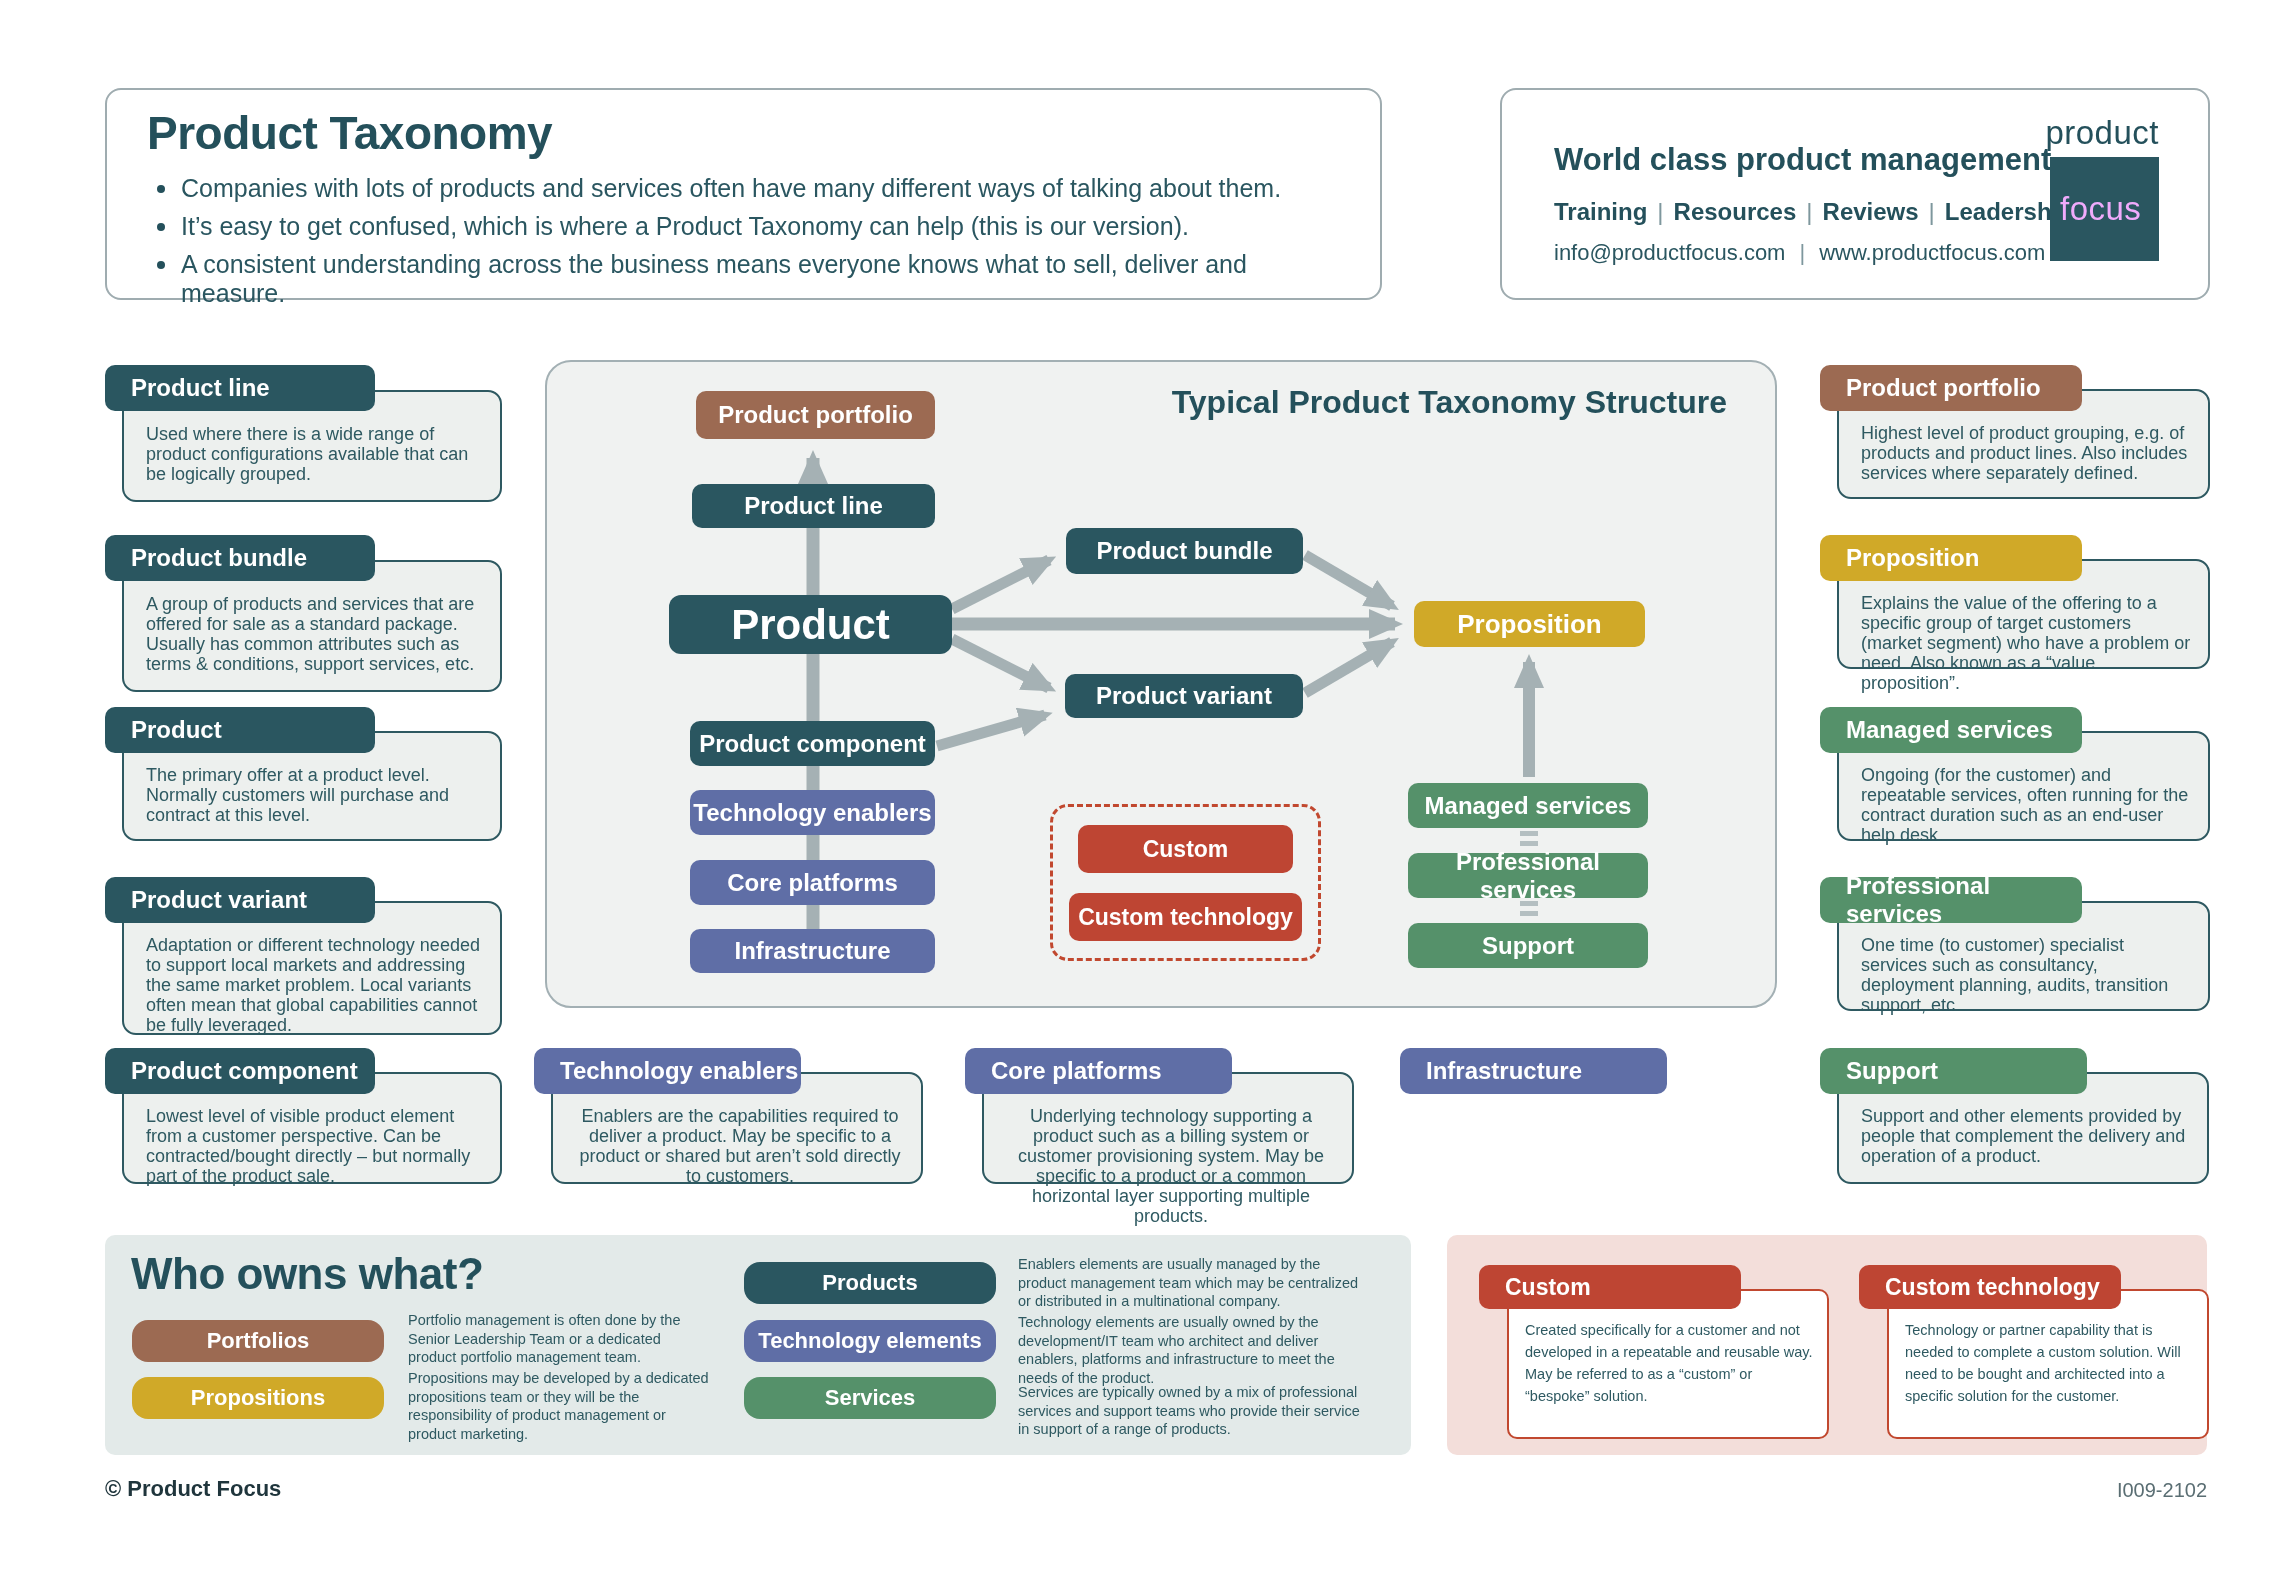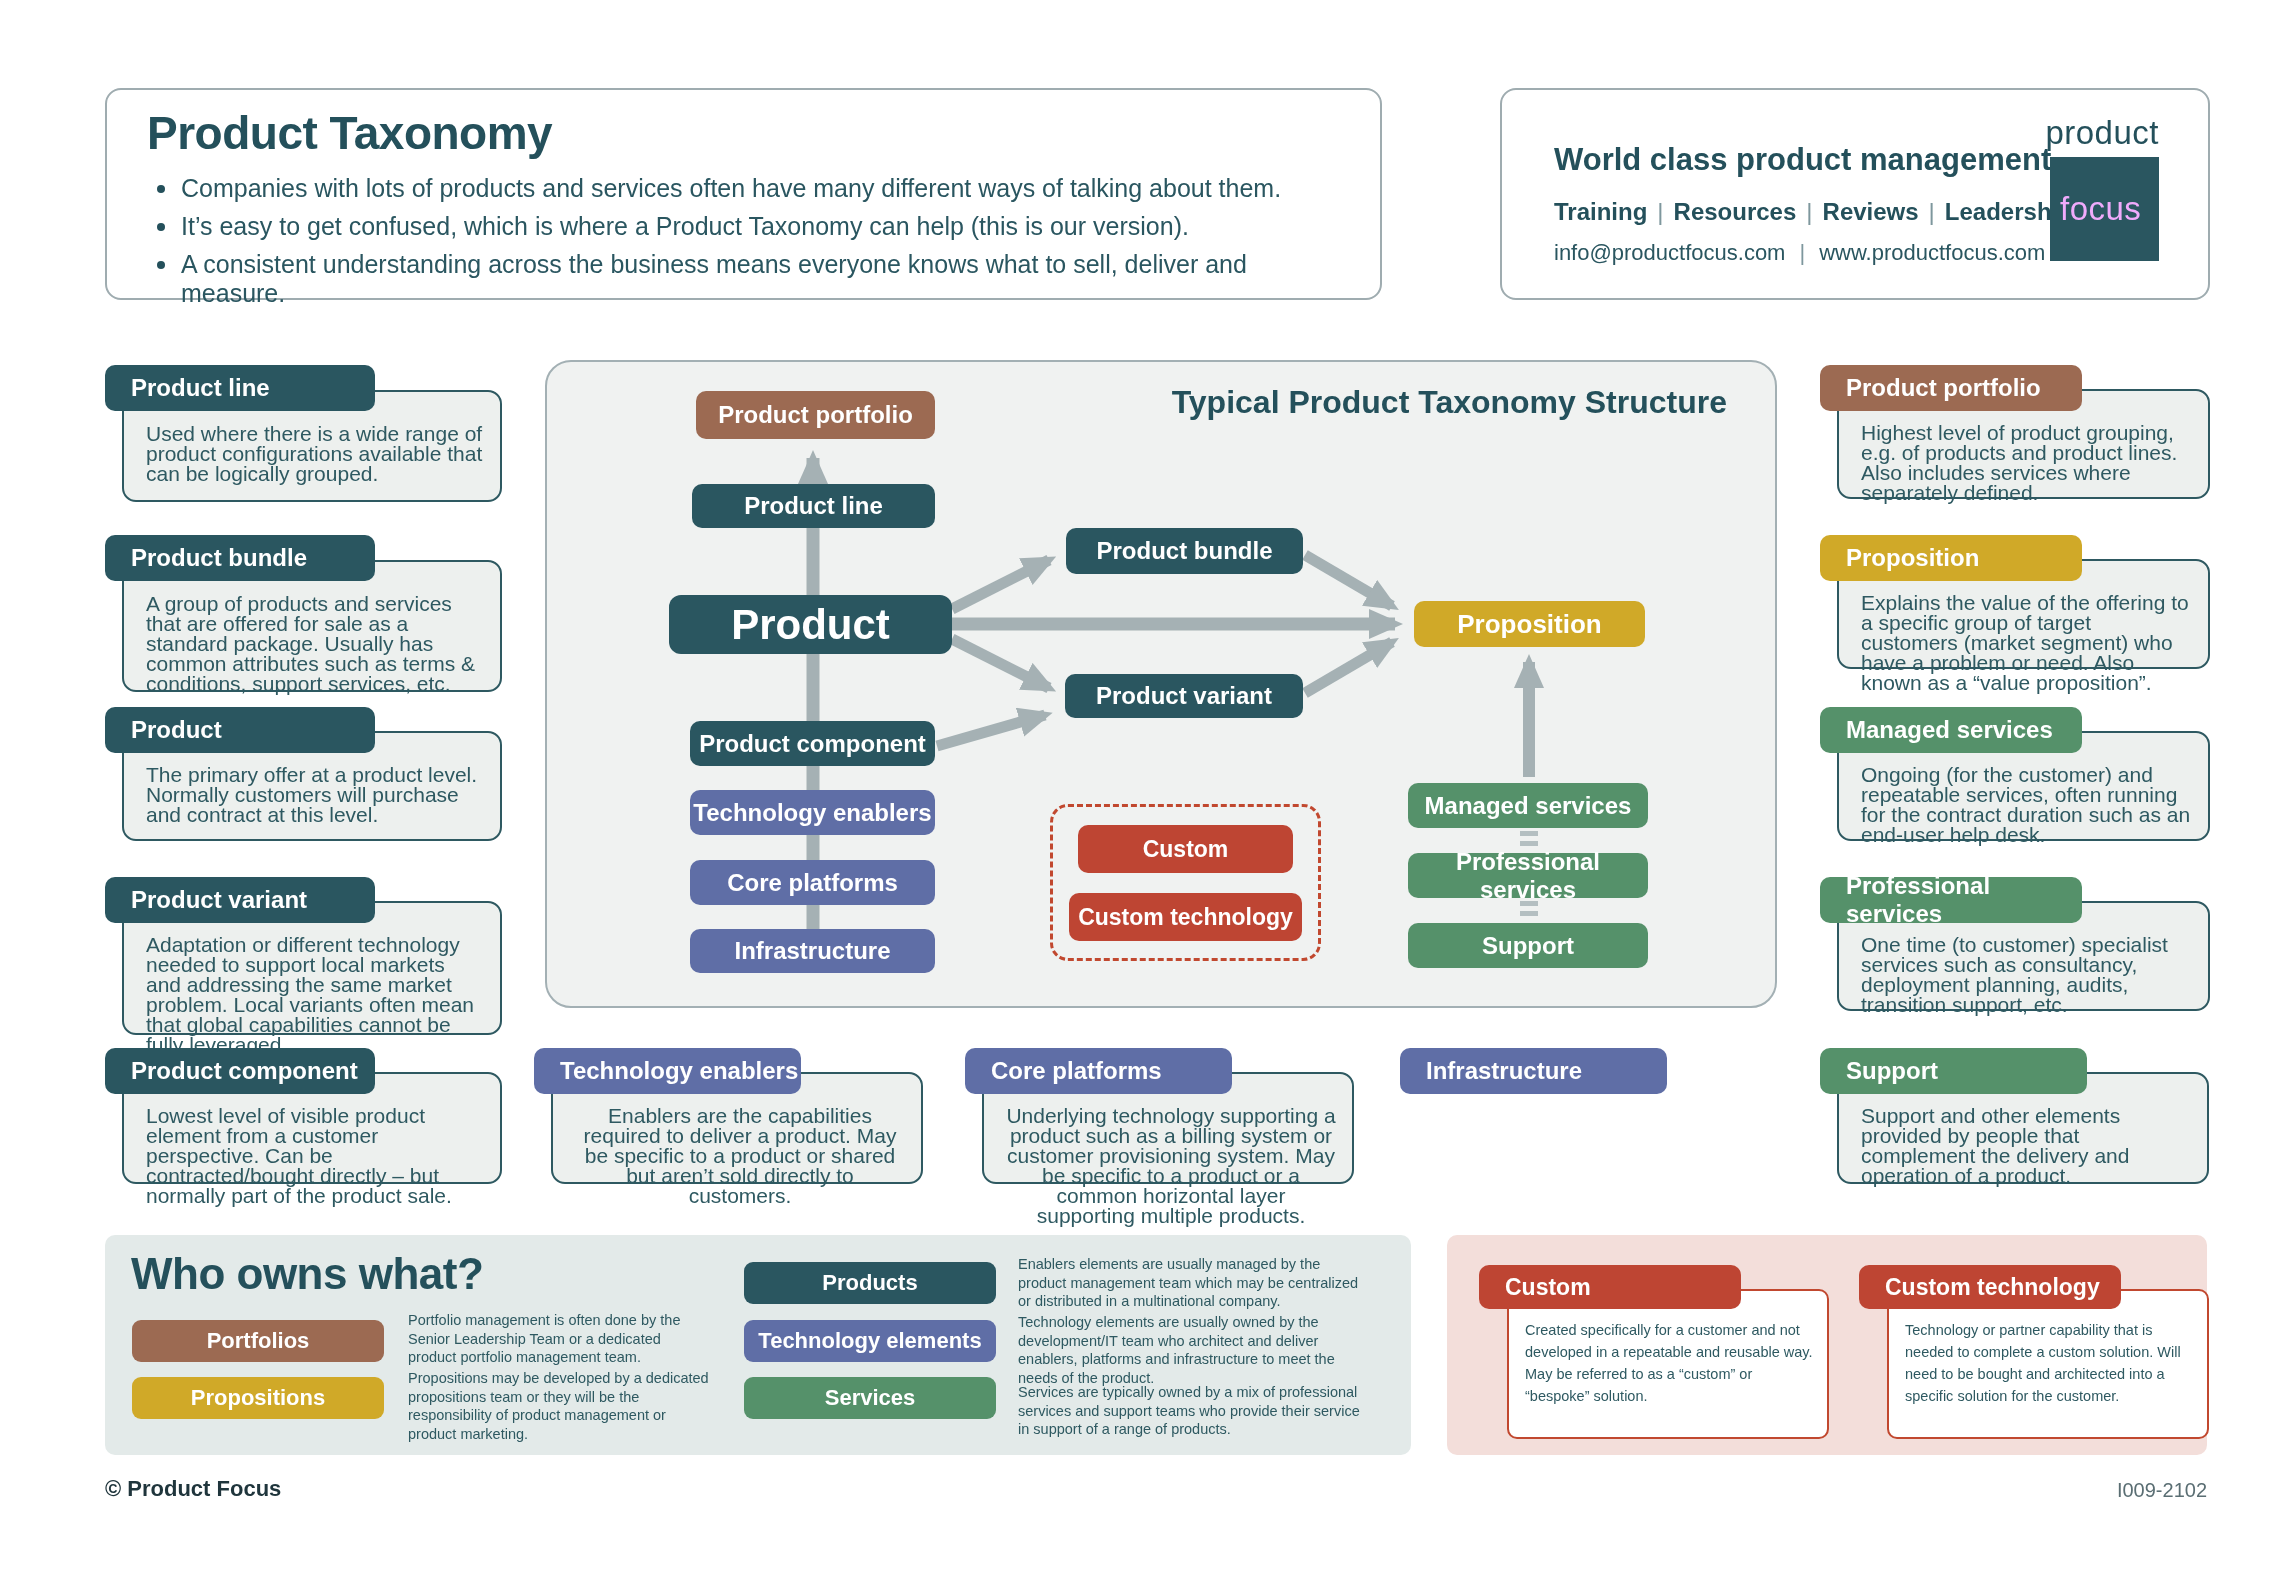--- a/index.html
+++ b/index.html
@@ -32,37 +32,37 @@
   .logo{position:absolute;right:49px;top:24px;width:116px;height:160px;}
   .logo-top{font-size:33px;color:#24505B;text-align:right;letter-spacing:0.5px;}
   .logo-square{margin-top:5px;margin-left:7px;width:109px;height:104px;background:#2A5660;
                display:flex;align-items:center;}
   .logo-square span{color:#f0abfc;font-size:33px;padding-left:10px;letter-spacing:0.5px;}
 
   
   .defpill{position:absolute;height:46px;border-radius:10px;color:#ffffff;font-weight:bold;
            font-size:24px;display:flex;align-items:center;padding-left:26px;box-sizing:border-box;z-index:3;}
   .defbody{position:absolute;background:#EDF0EE;border:2px solid;border-radius:14px;box-sizing:border-box;
-           padding:32px 16px 10px 22px;font-size:21px;line-height:20px;color:#2E5961;z-index:2;}
+           padding:32px 16px 10px 22px;font-size:18px;line-height:20px;color:#2E5961;z-index:2;}
 
   
   .diagram{left:545px;top:360px;width:1232px;height:648px;background:#F0F2F1;
            border:2px solid #A3B0B4;border-radius:26px;}
   .diagram-title{position:absolute;right:48px;top:22px;font-size:32px;font-weight:bold;color:#24505B;}
   .arrows{position:absolute;left:0;top:0;width:1232px;height:648px;z-index:1;}
   .node{position:absolute;display:flex;align-items:center;justify-content:center;color:#ffffff;
         font-weight:bold;font-size:24px;border-radius:10px;box-sizing:border-box;z-index:2;text-align:center;}
   .node-big{font-size:42px;border-radius:12px;}
   .custom-zone{position:absolute;border:3px dashed #C1482F;border-radius:18px;z-index:2;}
   .custom-zone .node{font-size:23px;}
 
   
   .who-box{left:105px;top:1235px;width:1306px;height:220px;background:#E3EAE9;border-radius:10px;}
   .who-box h2{position:absolute;left:26px;top:14px;margin:0;font-size:44px;color:#24505B;letter-spacing:-0.5px;}
-  .who-pill{position:absolute;width:252px;height:42px;border-radius:9px;color:#ffffff;font-weight:bold;
+  .who-pill{position:absolute;width:252px;height:42px;border-radius:16px;color:#ffffff;font-weight:bold;
             font-size:22px;display:flex;align-items:center;justify-content:center;}
   .who-text{position:absolute;font-size:14.5px;line-height:18.5px;color:#2E5961;}
 
   
   .pink-box{left:1447px;top:1235px;width:760px;height:220px;background:#F3DEDA;border-radius:10px;}
   .pink-box .defpill{height:44px;font-size:23px;}
   .custom-body{position:absolute;background:#ffffff;border:2px solid #C1482F;border-radius:10px;
                box-sizing:border-box;padding:28px 14px 8px 16px;font-size:14.5px;line-height:22px;
                color:#2E5961;z-index:2;margin-left:16px;}
 

